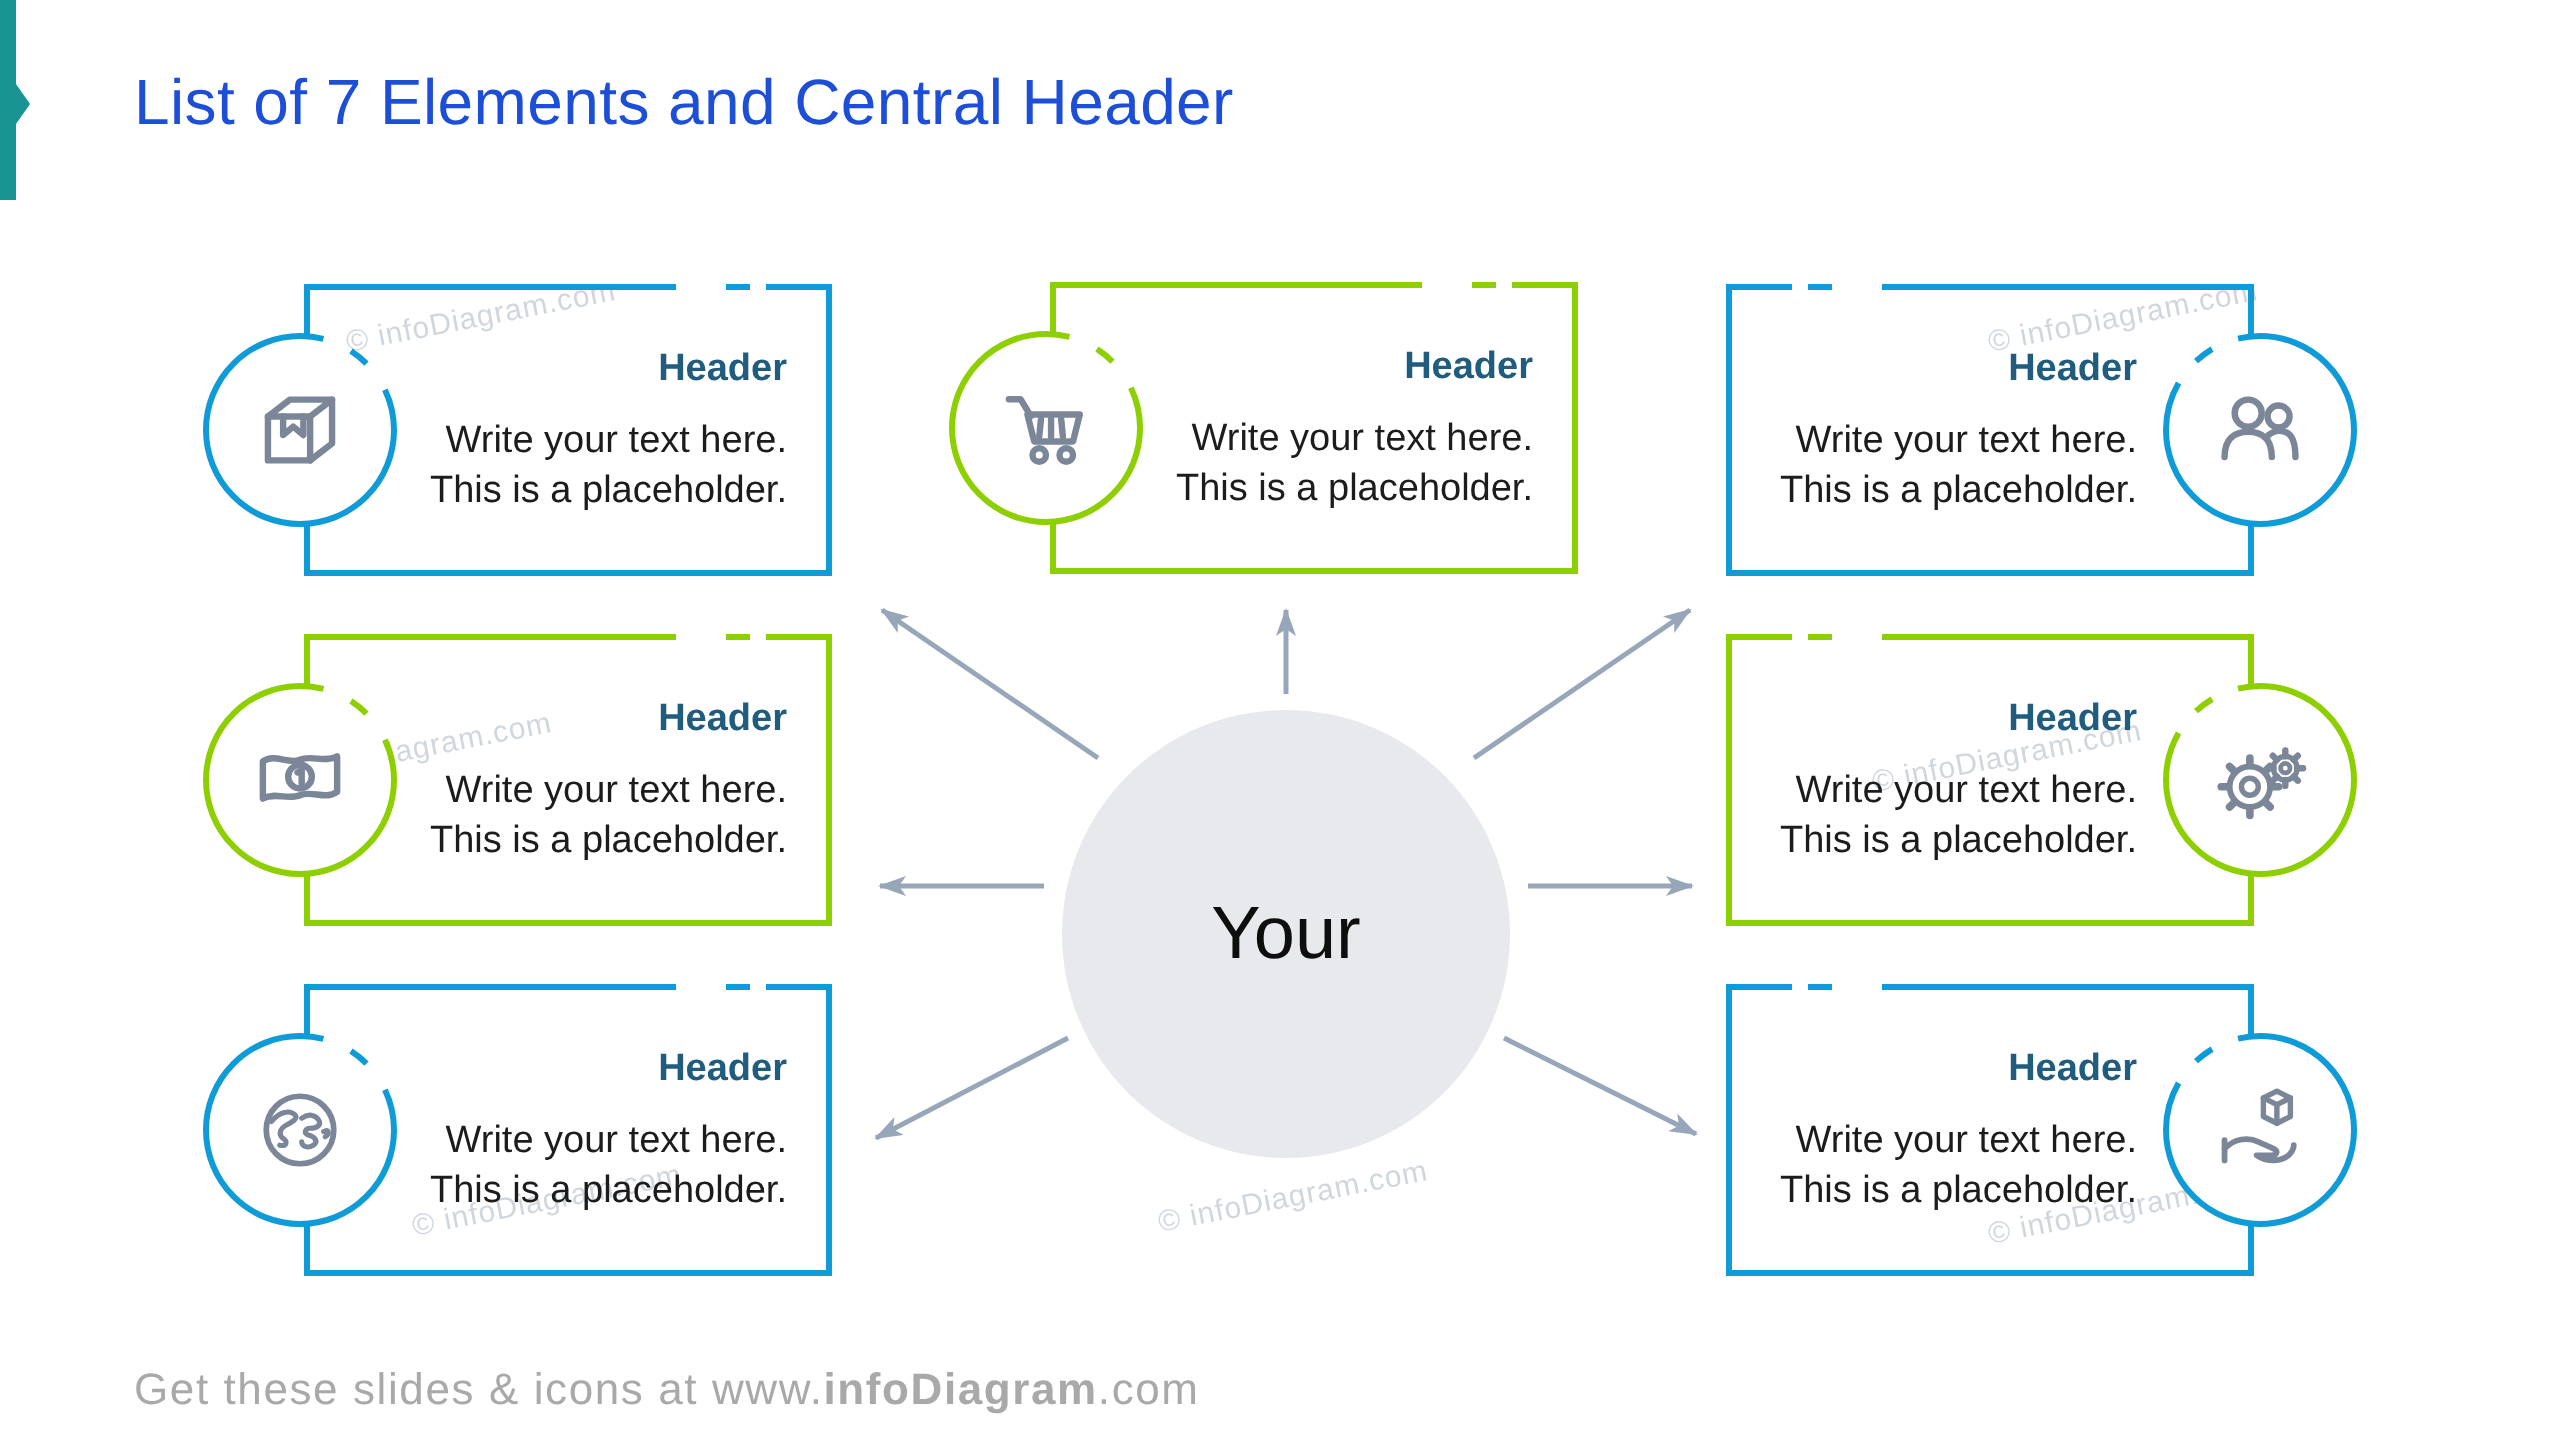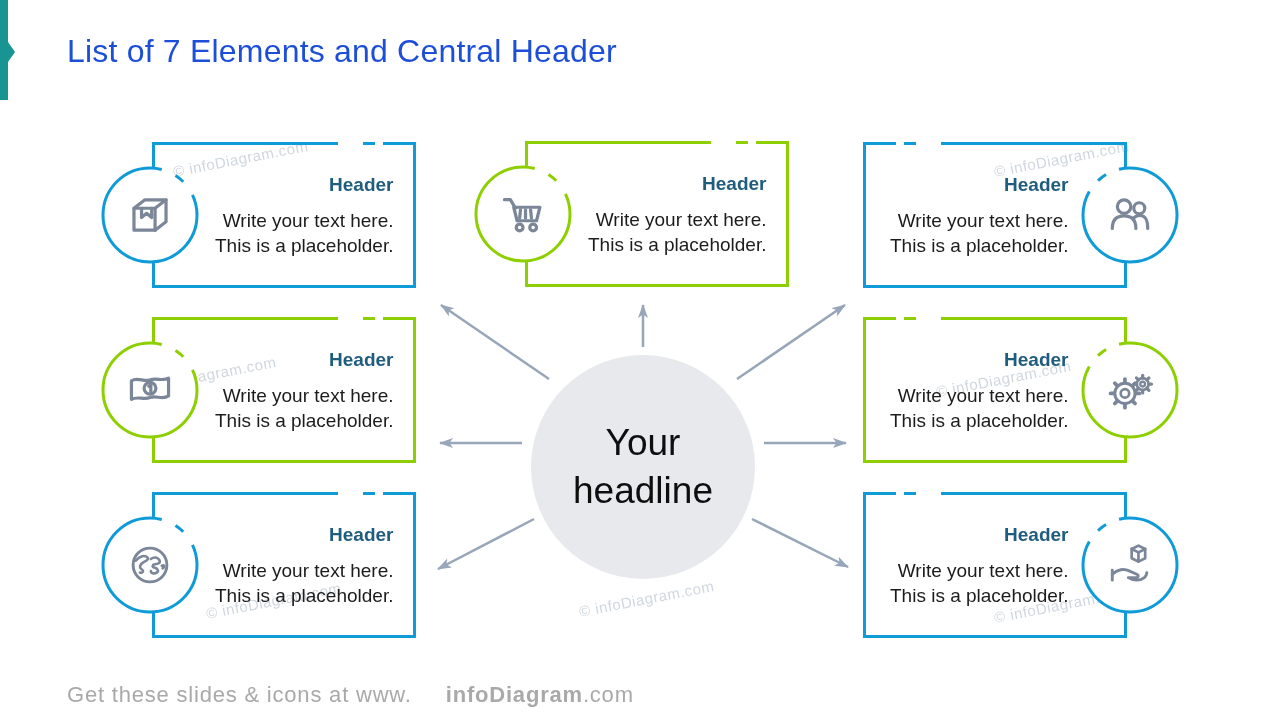--- a/index.html
+++ b/index.html
@@ -47,21 +47,21 @@
   .icon-svg{position:absolute;left:23px;top:23px;width:54px;height:54px;
     stroke:#7b8698;fill:none;stroke-width:3.8;stroke-linecap:round;stroke-linejoin:round;}
   
   .card-text{position:absolute;top:29px;text-align:right;}
   .icon-left  .card-text{left:60px;}
   .icon-right .card-text{left:24px;}
   .card-header{font-size:19px;font-weight:bold;color:#1f5c7e;margin-bottom:12px;}
   .card-body{font-size:19px;color:#1c1c1c;line-height:25px;}
   
   .footer{position:absolute;left:67px;top:682px;font-size:22px;color:#a9a9a9;letter-spacing:.8px;z-index:2;}
-  .footer b{font-weight:bold;color:#a9a9a9;margin-left:34px;}
+  .footer b{font-weight:bold;color:#a9a9a9;}
 </style>
 </head>
 <body>
 
 <div class="accent-bar"></div>
 <div class="accent-chevron"></div>
 
 <div class="title">List of 7 Elements and Central Header</div>
 
 <div class="wm" style="left:172px;top:150px;">© infoDiagram.com</div>
@@ -84,21 +84,20 @@
     <line x1="737" y1="379" x2="845" y2="305" marker-end="url(#ah)"></line>
     <line x1="522" y1="443" x2="440" y2="443" marker-end="url(#ah)"></line>
     <line x1="764" y1="443" x2="846" y2="443" marker-end="url(#ah)"></line>
     <line x1="534" y1="519" x2="438" y2="569" marker-end="url(#ah)"></line>
     <line x1="752" y1="519" x2="848" y2="567" marker-end="url(#ah)"></line>
   </g>
 </svg>
 
 <div class="center-circle">
   <span>Your</span>
-  <span>headline</span>
 </div>
 
 <div class="card blue icon-left card-1">
   <div class="gapA"></div>
   <div class="gapB"></div>
   <div class="icon-circle">
     <svg class="ring">
         <circle cx="50" cy="50" r="47"></circle>
       </svg>
     <svg class="icon-svg" viewBox="0 0 64 64">

